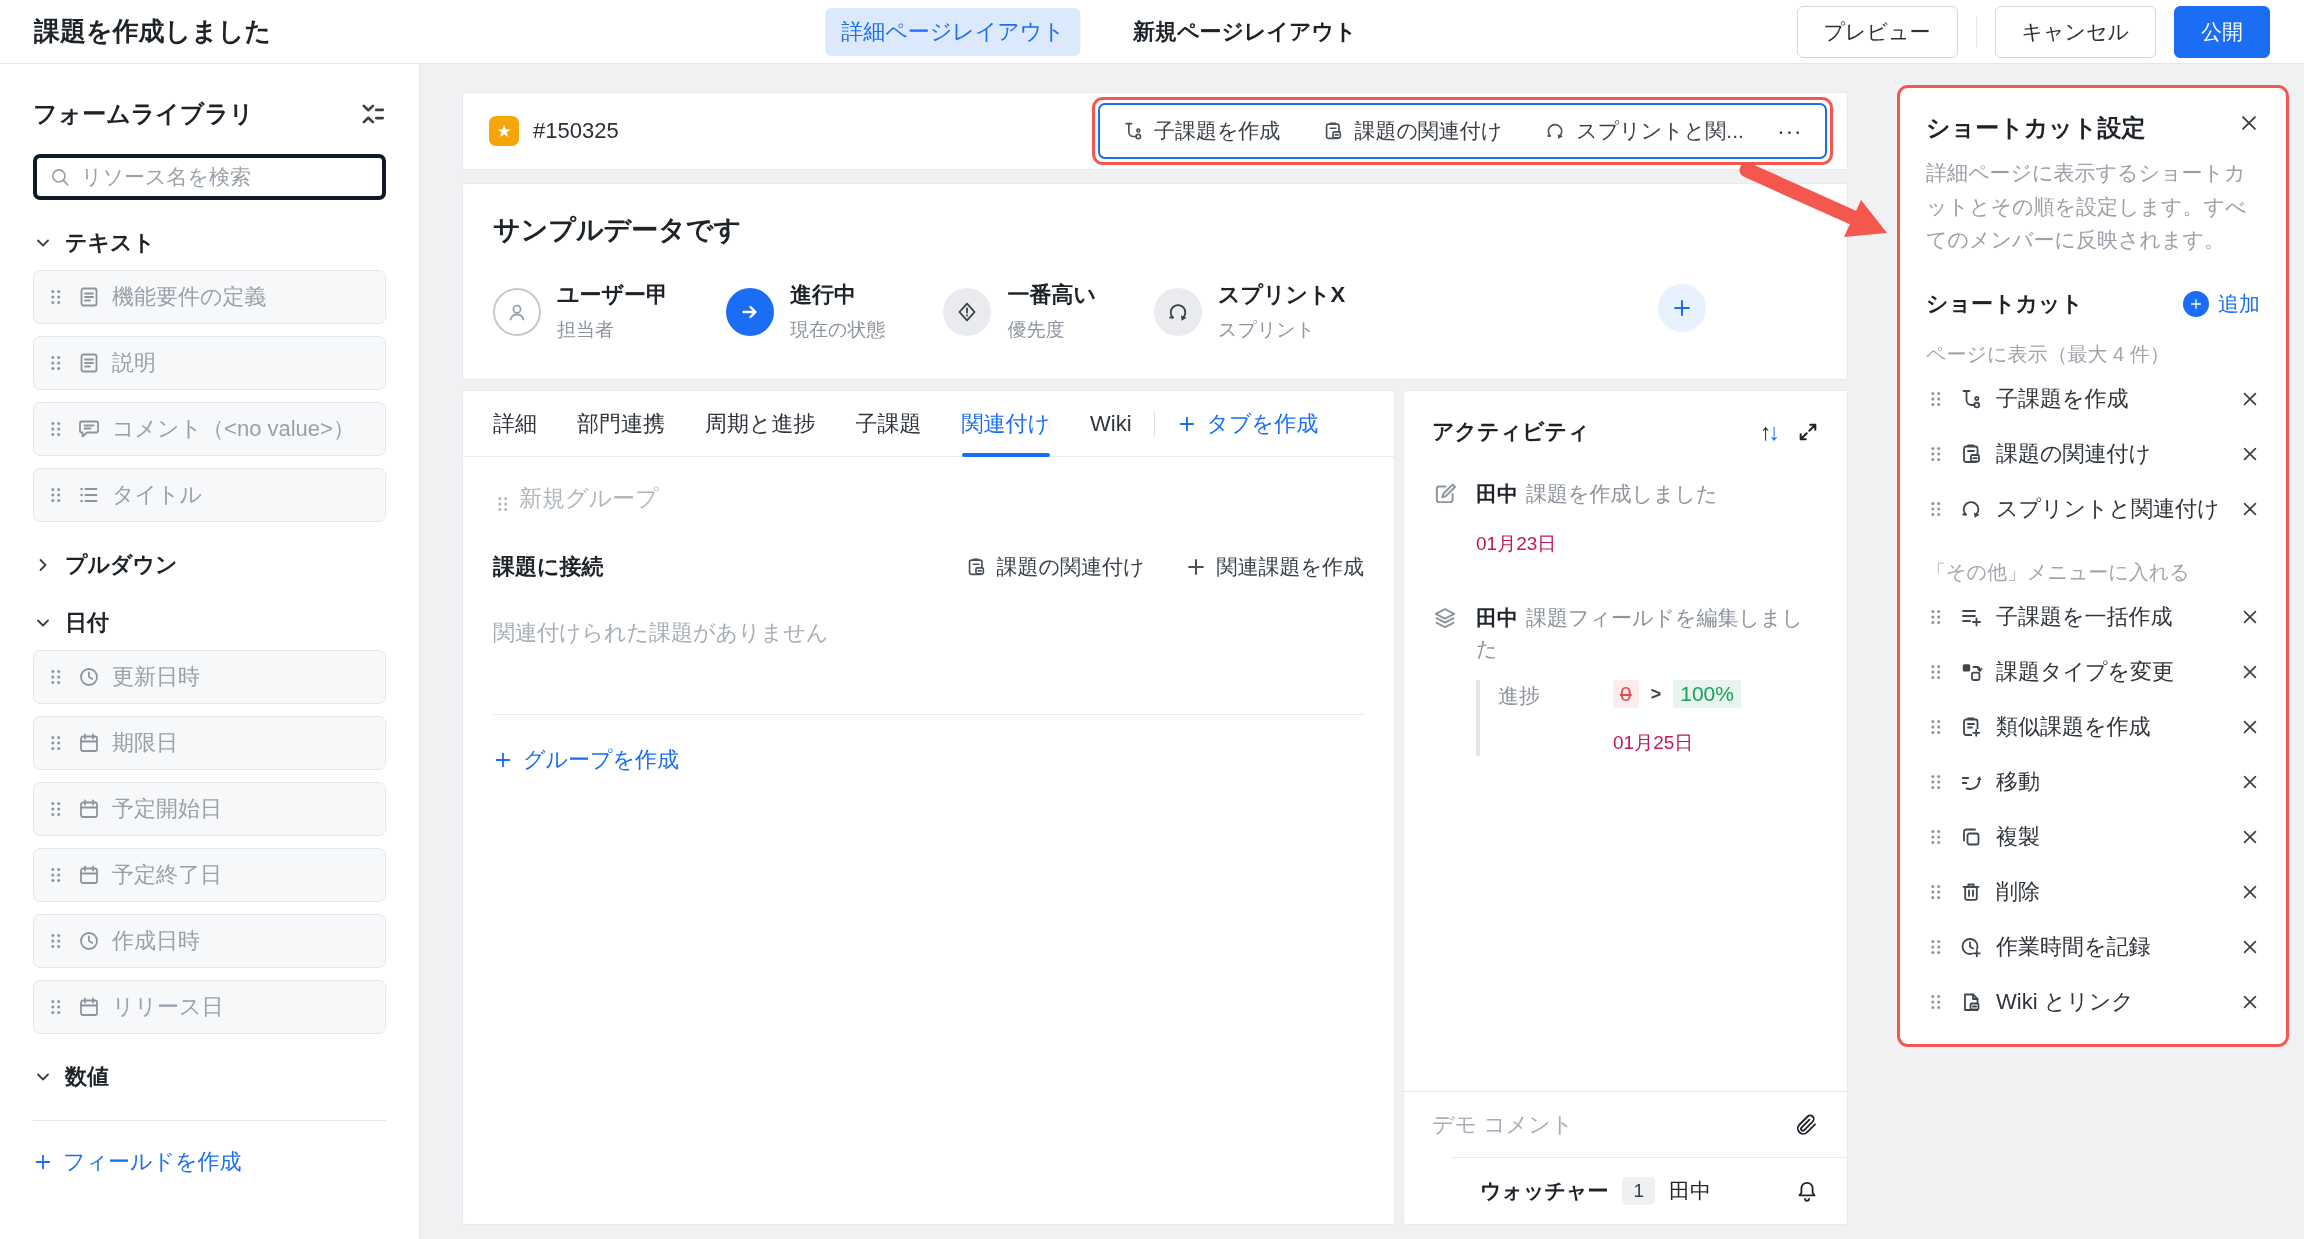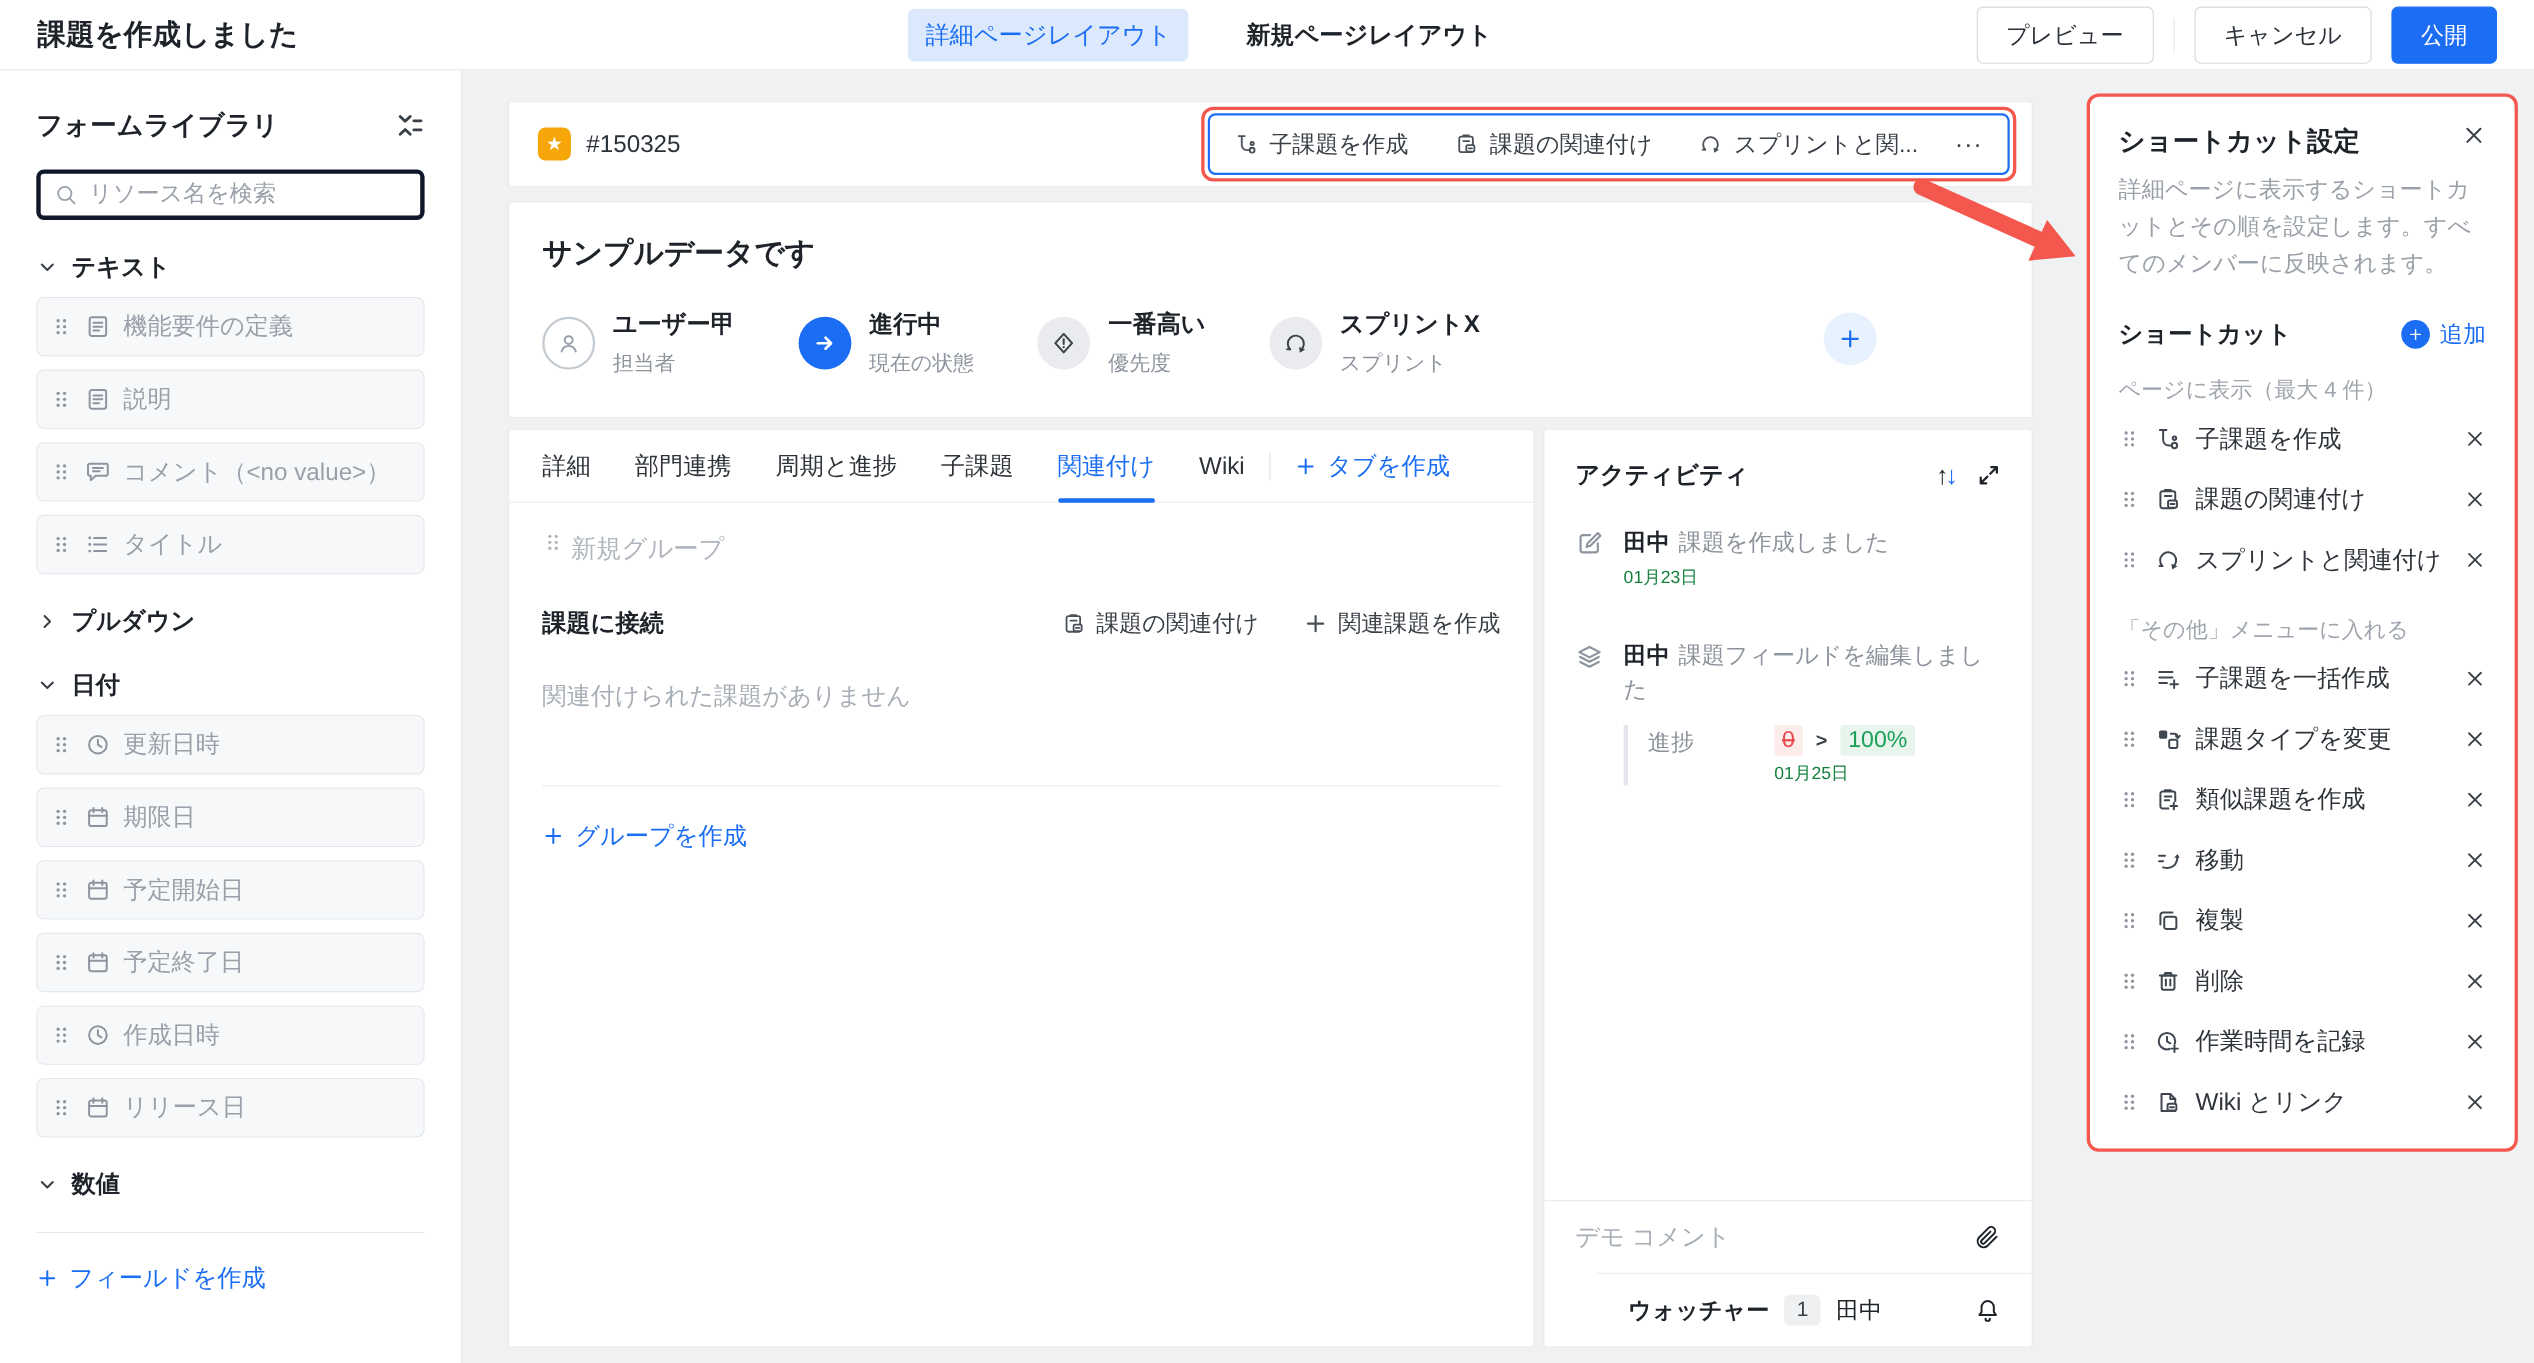--- a/index.html
+++ b/index.html
@@ -78,21 +78,21 @@
 .row3{display:flex;gap:8px;height:835px;}
 .card-tabs{flex:1;display:flex;flex-direction:column;min-width:0;}
 .tabbar{height:66px;flex:none;display:flex;align-items:center;gap:40px;padding:0 30px;border-bottom:1px solid #e8eaed;}
 .tab{font-size:22px;color:#2f343b;height:100%;display:flex;align-items:center;position:relative;cursor:pointer;white-space:nowrap;}
 .tab[data-active="true"]{color:var(--accent_blue);}
 .tab[data-active="true"]::after{content:"";position:absolute;left:0;right:0;bottom:-1px;height:4px;border-radius:2px;background:var(--accent_blue);}
 .tab[data-trunc="true"]{max-width:50px;overflow:hidden;}
 .tabbar .vdiv{width:1px;height:26px;background:#dfe2e6;margin:0 -18px;}
 .tab-create{white-space:nowrap;}
 .tabs-body{flex:1;padding:26px 30px;}
-.group-ph{display:flex;align-items:flex-start;gap:6px;color:#b0b6bd;font-size:23px;}
+.group-ph{display:flex;align-items:flex-end;gap:6px;color:#b0b6bd;font-size:23px;}
 .group-ph .drag{color:#b0b6bd;}
 .connect{margin-top:38px;}
 .connect-head{display:flex;align-items:center;justify-content:space-between;}
 .connect-title{font-size:22px;font-weight:700;color:#1e2329;}
 .connect-actions{display:flex;align-items:center;gap:40px;}
 .gact{display:flex;align-items:center;gap:10px;font-size:21px;color:#3a4047;cursor:pointer;}
 .gact .ic{color:#4a5058;}
 .connect-empty{margin-top:36px;font-size:22px;color:#a7aeb6;}
 .connect-div{margin-top:66px;border-top:1px solid #e8eaed;}
 .create-group{margin-top:30px;}
@@ -107,21 +107,21 @@
 .expand-ic{color:#1e2329;cursor:pointer;}
 .act-tabs{margin-top:16px;padding:0 28px;display:flex;align-items:flex-end;gap:34px;border-bottom:1px solid #e8eaed;}
 .a-tab{font-size:21px;color:#3a4047;padding-bottom:15px;position:relative;cursor:pointer;display:flex;align-items:center;gap:8px;}
 .a-tab[data-active="true"]{color:var(--accent_blue);}
 .a-tab[data-active="true"]::after{content:"";position:absolute;left:0;right:0;bottom:-1px;height:4px;border-radius:2px;background:var(--accent_blue);}
 .feed{flex:1;padding:32px 28px;display:flex;flex-direction:column;gap:46px;overflow:hidden;}
 .feed-item{display:flex;gap:18px;}
 .feed-item>.ic{color:#8d949e;margin-top:2px;}
 .feed-line{font-size:21px;color:#8d939c;line-height:1.45;}
 .feed-name{color:#1e2329;font-weight:700;margin-right:8px;}
-.feed-date{margin-top:6px;color:#15803d;font-size:16px;}
+.feed-date{margin-top:22px;color:#be185d;font-size:19px;}
 .feed-change{margin-top:16px;border-left:4px solid #e3e6ea;padding-left:18px;display:flex;gap:10px;}
 .chg-field{font-size:21px;color:#8d939c;width:105px;flex:none;margin-top:2px;}
 .chg-vals{display:flex;align-items:center;gap:12px;font-size:21px;}
 .chg-from{color:var(--red_text);background:#fdecec;padding:2px 7px;border-radius:3px;text-decoration:line-through;}
 .chg-arrow{color:#3a4047;font-weight:700;font-size:18px;}
 .chg-to{color:var(--green);background:#e7f5ec;padding:2px 7px;border-radius:3px;}
 .comment-row{border-top:1px solid #e8eaed;height:66px;flex:none;display:flex;align-items:center;justify-content:space-between;padding:0 28px;}
 .comment-row input{border:none;outline:none;font-size:22px;color:#3a4047;font-family:inherit;flex:1;background:transparent;}
 .comment-row input::placeholder{color:#a7aeb6;}
 .clip{color:#1e2329;cursor:pointer;}

